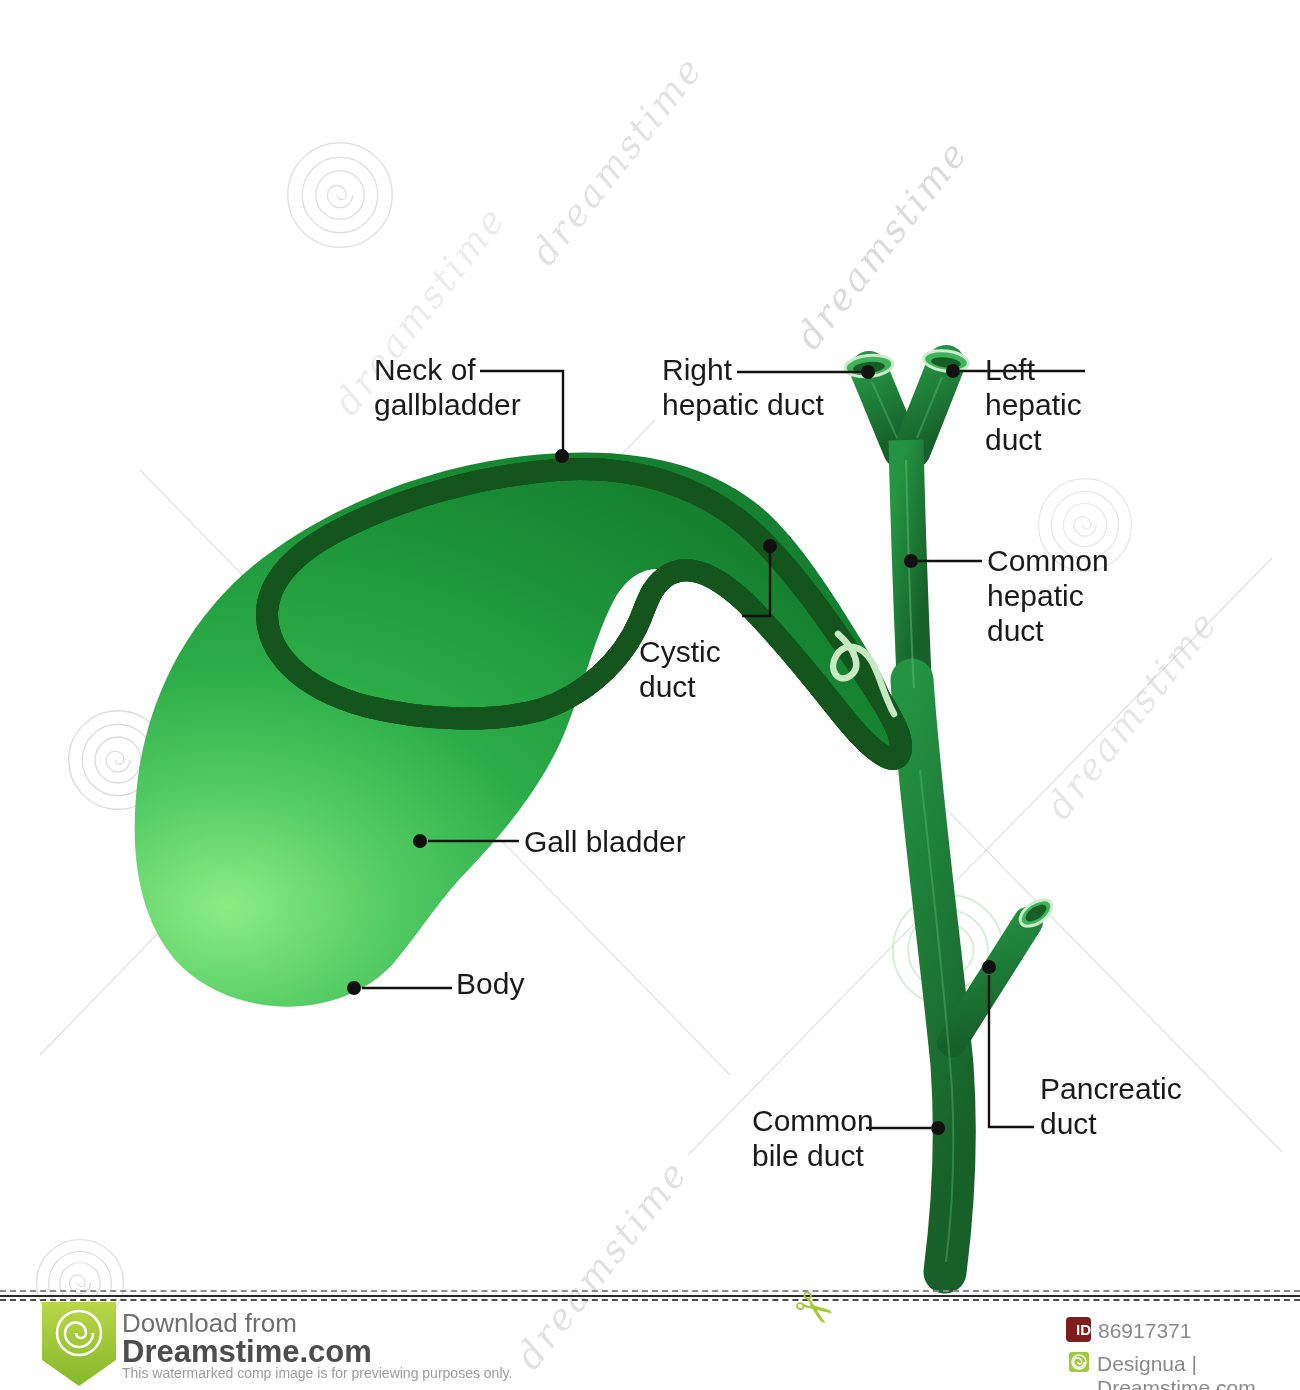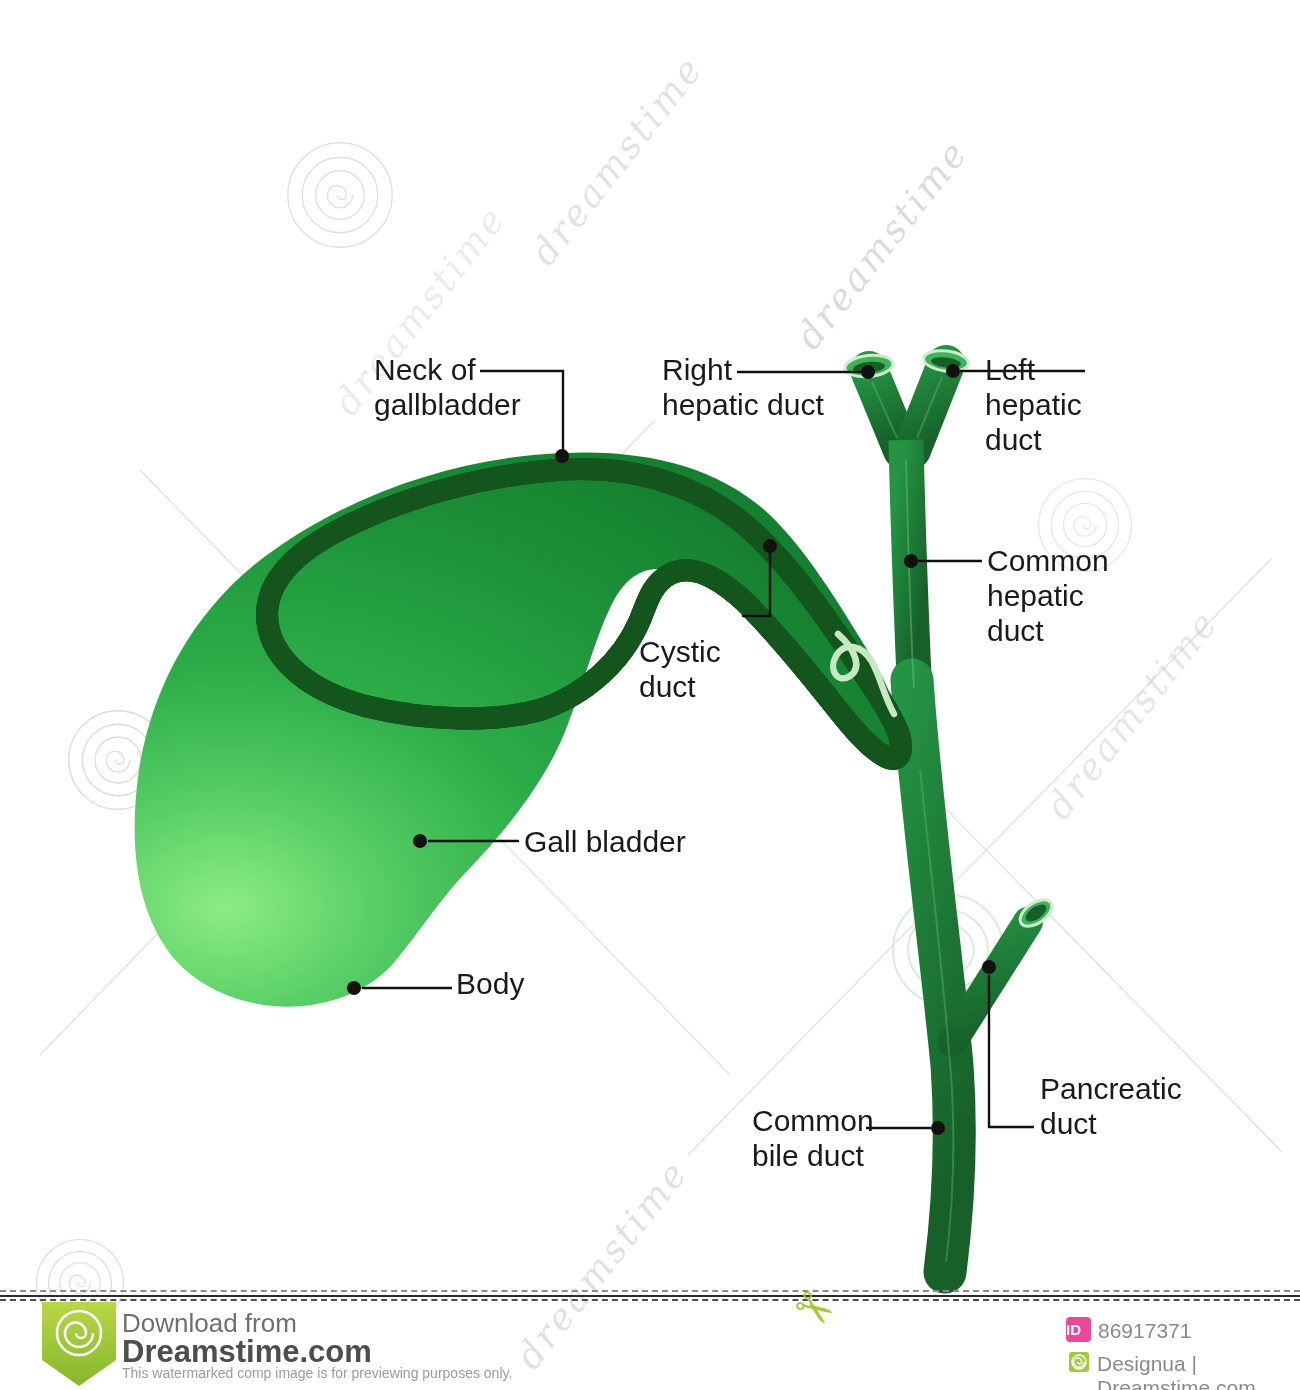--- a/index.html
+++ b/index.html
@@ -20,22 +20,22 @@
   
   .cut-dash-a{position:absolute;left:0;right:0;top:1290px;border-top:2px dashed #8a8a8a;}
   .cut-solid{position:absolute;left:0;right:0;top:1295px;border-top:2px solid #2b2b2b;}
   .cut-dash-b{position:absolute;left:0;right:0;top:1299px;border-top:2px dashed #4d4d4d;}
   .scissors{position:absolute;left:795px;top:1282px;font-size:46px;color:#a6c93c;
             transform:rotate(35deg);font-family:"DejaVu Sans",sans-serif;}
   .dl-from{position:absolute;left:122px;top:1308px;font-size:26px;color:#6f6f6f;}
   .dl-site{position:absolute;left:122px;top:1334px;font-size:31px;font-weight:bold;color:#4d4d4d;}
   .dl-small{position:absolute;left:122px;top:1365px;font-size:14px;color:#9c9c9c;}
   .badge{position:absolute;left:40px;top:1300px;}
-  .id-badge{position:absolute;left:1066px;top:1317px;width:25px;height:25px;background:#ec4899;
-            border-radius:4px;color:#fff;font-weight:bold;font-size:15px;line-height:25px;text-align:left;}
+  .id-badge{position:absolute;left:1066px;top:1317px;width:25px;height:25px;background:#7f1d1d;
+            border-radius:4px;color:#fff;font-weight:bold;font-size:15px;line-height:25px;text-align:right;}
   .id-num{position:absolute;left:1098px;top:1319px;font-size:21px;color:#8a8a8a;}
   .credit-icon{position:absolute;left:1069px;top:1352px;width:20px;height:20px;background:#a0ca3c;border-radius:3px;}
   .credit{position:absolute;left:1097px;top:1352px;font-size:21px;color:#8a8a8a;}
 </style>
 </head>
 <body>
 
 <div id="page">
 
   <svg id="art" width="1300" height="1390" viewBox="0 0 1300 1390">

